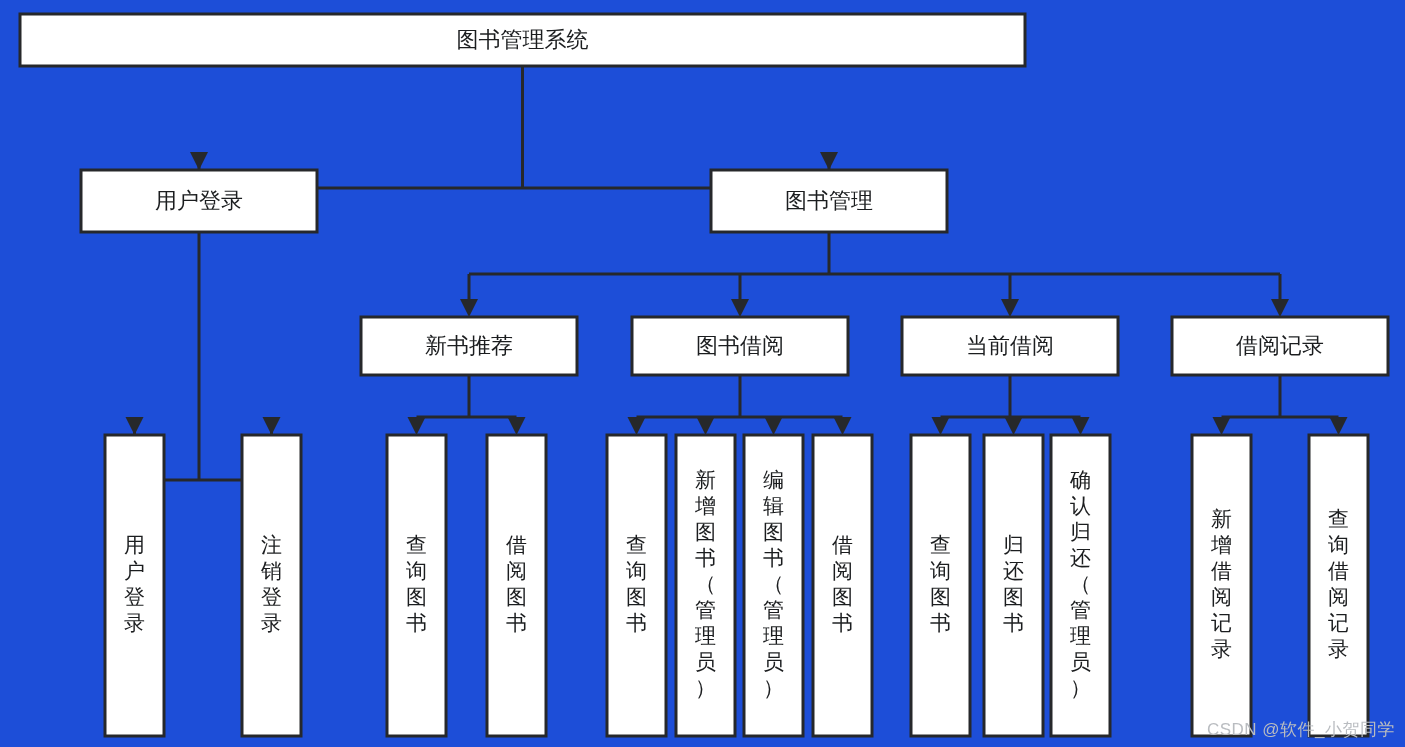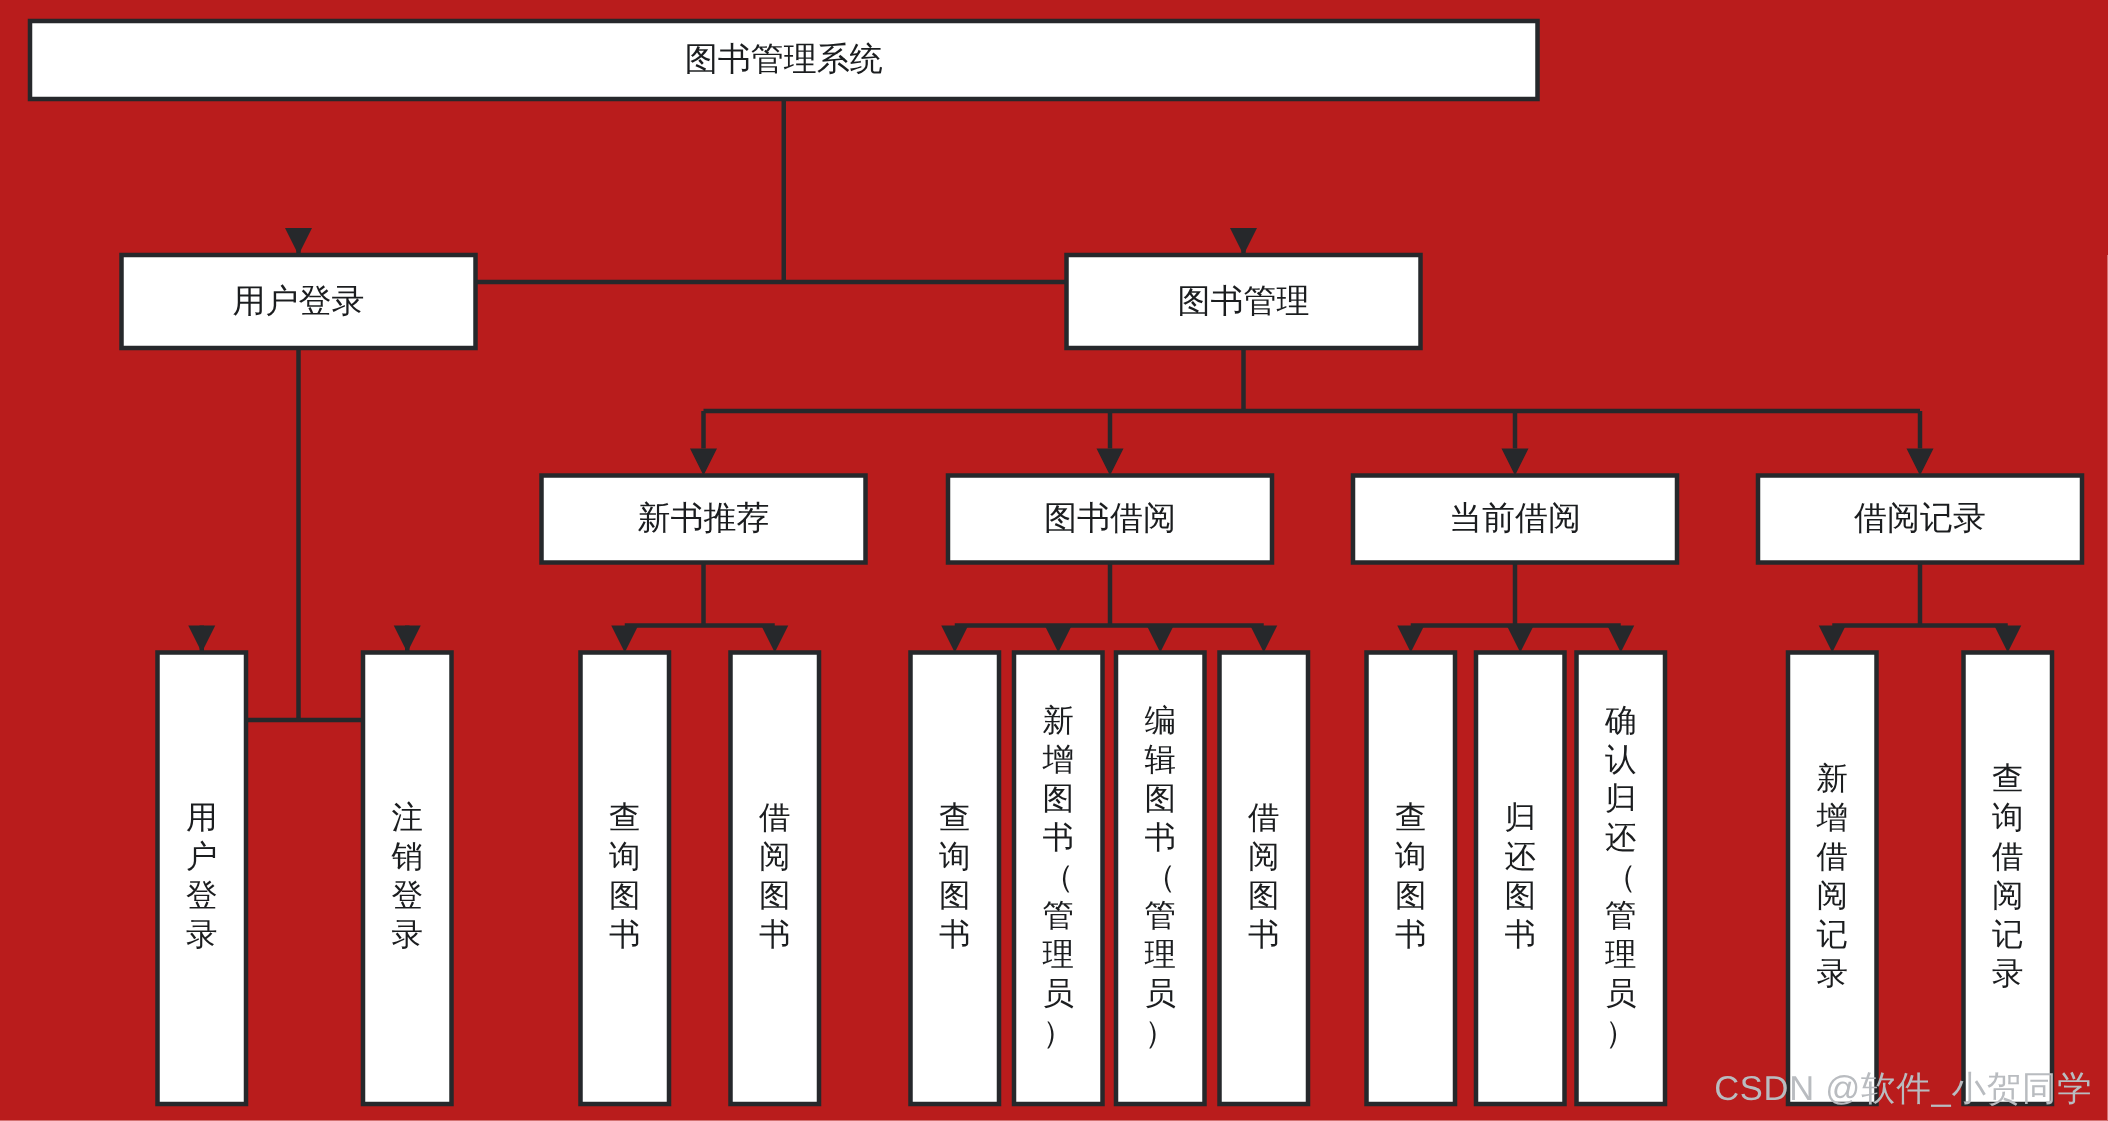--- a/index.html
+++ b/index.html
@@ -10,21 +10,21 @@
   body {
     width: 1405px;
     height: 747px;
     font-family: "Liberation Sans", "DejaVu Sans", sans-serif;
     overflow: hidden;
   }
   #diagram-root {
     position: relative;
     width: 1405px;
     height: 747px;
-    background: #b91c1c;
+    background: #1d4ed8;
   }
   svg.diagram {
     position: absolute;
     top: 0;
     left: 0;
     width: 1405px;
     height: 747px;
     display: block;
   }
   .node-rect {
@@ -53,21 +53,21 @@
     font-family: "Liberation Sans", "DejaVu Sans", sans-serif;
     font-size: 21px;
     fill: #1b1d1f;
     text-anchor: middle;
   }
   .watermark {
     position: absolute;
     right: 10px;
     bottom: 6px;
     font-family: "Liberation Sans", "DejaVu Sans", sans-serif;
-    font-size: 23px;
+    font-size: 17px;
     color: #b9bcc0;
     letter-spacing: 0.5px;
     white-space: nowrap;
     user-select: none;
   }
 </style>
 </head>
 <body>
 
 <div id="diagram-root">

